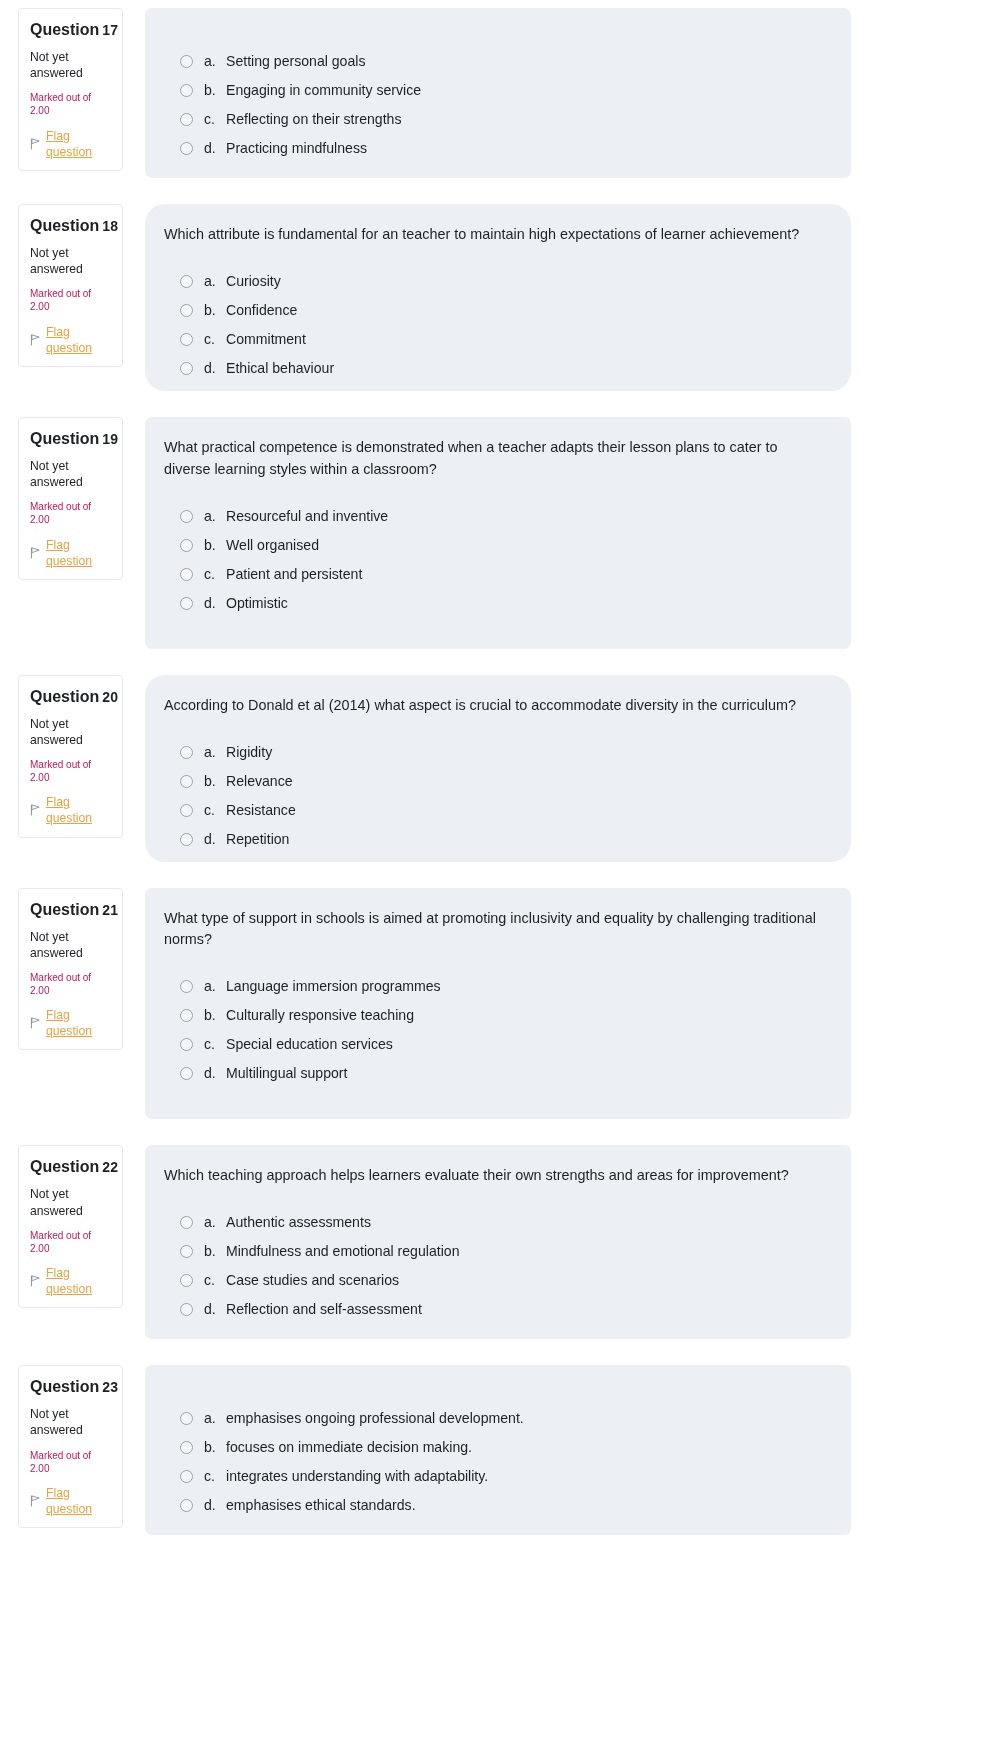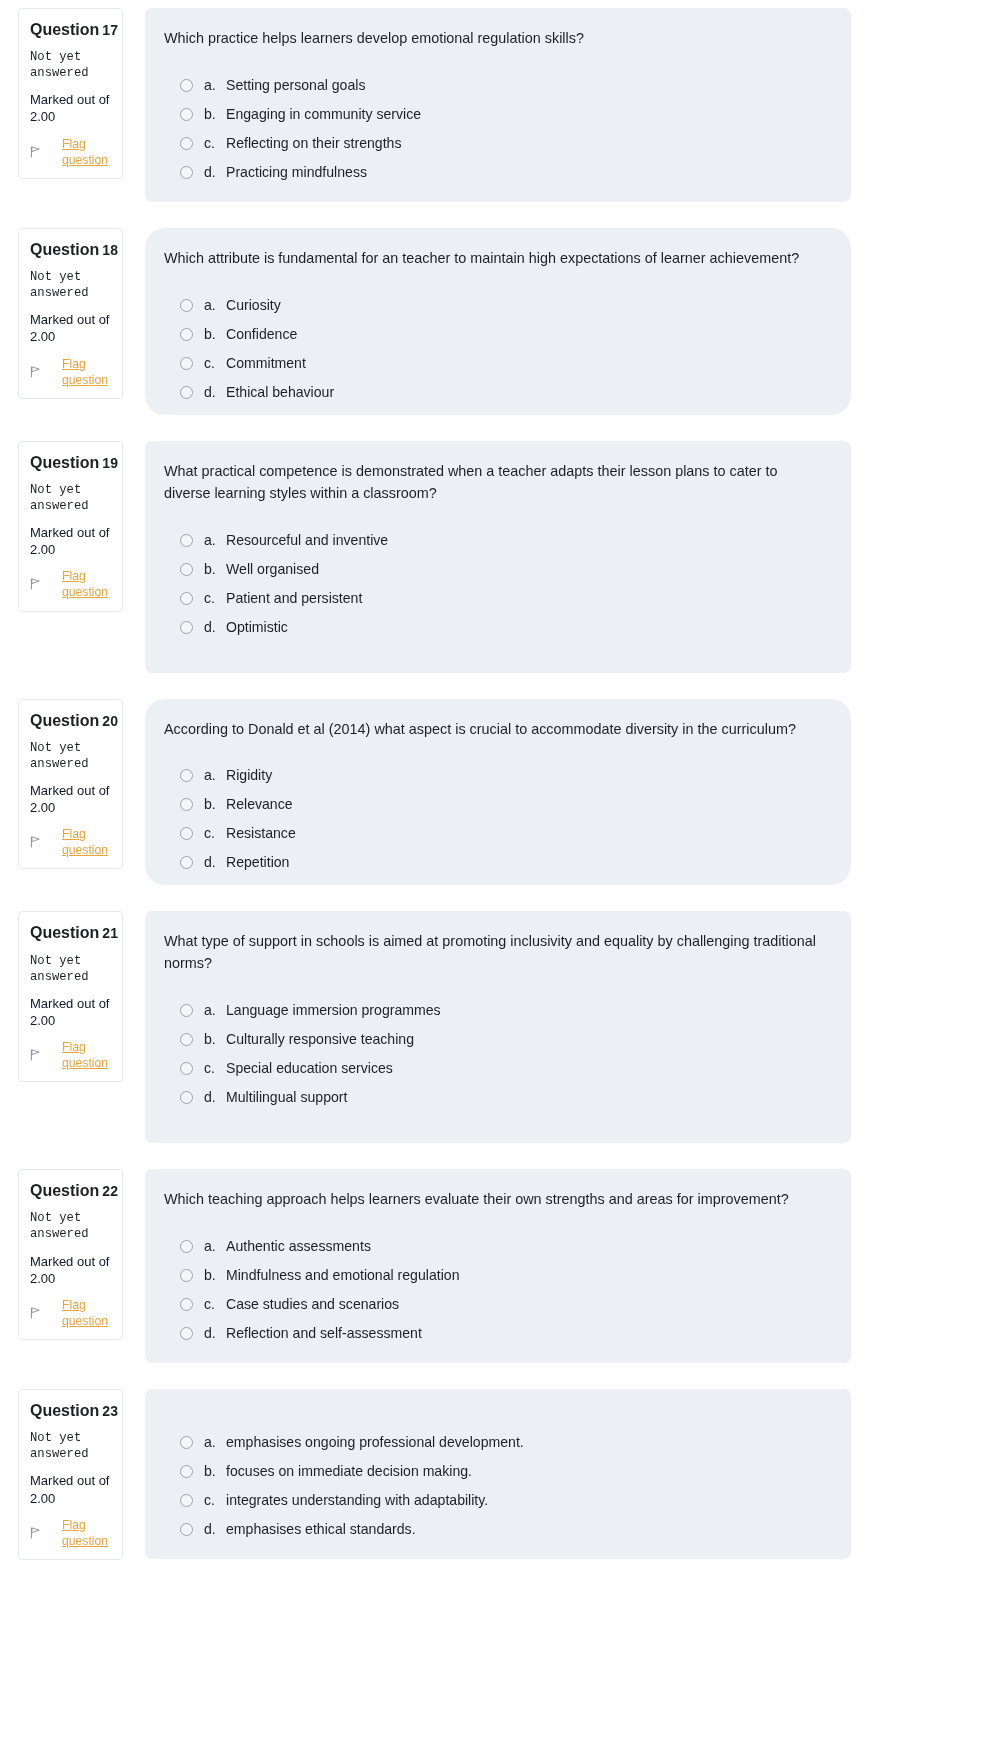--- a/index.html
+++ b/index.html
@@ -51,31 +51,30 @@
   .info-qno .qnum {
     font-weight: bold;
     font-size: 14px;
     margin-left: 3px;
     letter-spacing: 0.2px;
   }
   .info-state {
     font-size: 12.2px;
     color: #1d2125;
     margin-bottom: 10px;
-    font-family: Liberation Mono, monospace;
   }
   .info-marks {
-    font-size: 13px;
-    color: #0f172a;
+    font-size: 10px;
+    color: #be185d;
     margin-bottom: 10px;
   }
   .info-flag {
     display: flex;
     align-items: center;
-    gap: 21px;
+    gap: 5px;
     font-size: 12.2px;
   }
   .flag-icon {
     display: inline-block;
     width: 11px;
     height: 12px;
     flex: 0 0 auto;
     position: relative;
   }
   .flag-icon svg { display: block; }
@@ -151,21 +150,20 @@
           <span class="flag-icon">
             <svg width="11" height="12" viewBox="0 0 11 12">
               <path d="M1.4 0.6 L1.4 11.4" stroke="#8a9099" stroke-width="1" fill="none"></path>
               <path d="M1.9 0.9 L9.2 3.1 L1.9 5.6 Z" fill="none" stroke="#8a9099" stroke-width="0.9" stroke-linejoin="round"></path>
             </svg>
           </span>
           <a class="flag-link">Flag question</a>
         </div>
       </div>
       <div class="qcontent pad-sm">
-        <div class="qtext">Which practice helps learners develop emotional regulation skills?</div>
         <div class="answers">
           <label class="answer">
             <span class="radio"></span>
             <span class="ansletter">a.</span>
             <span class="anstext">Setting personal goals</span>
           </label>
           <label class="answer">
             <span class="radio"></span>
             <span class="ansletter">b.</span>
             <span class="anstext">Engaging in community service</span>

